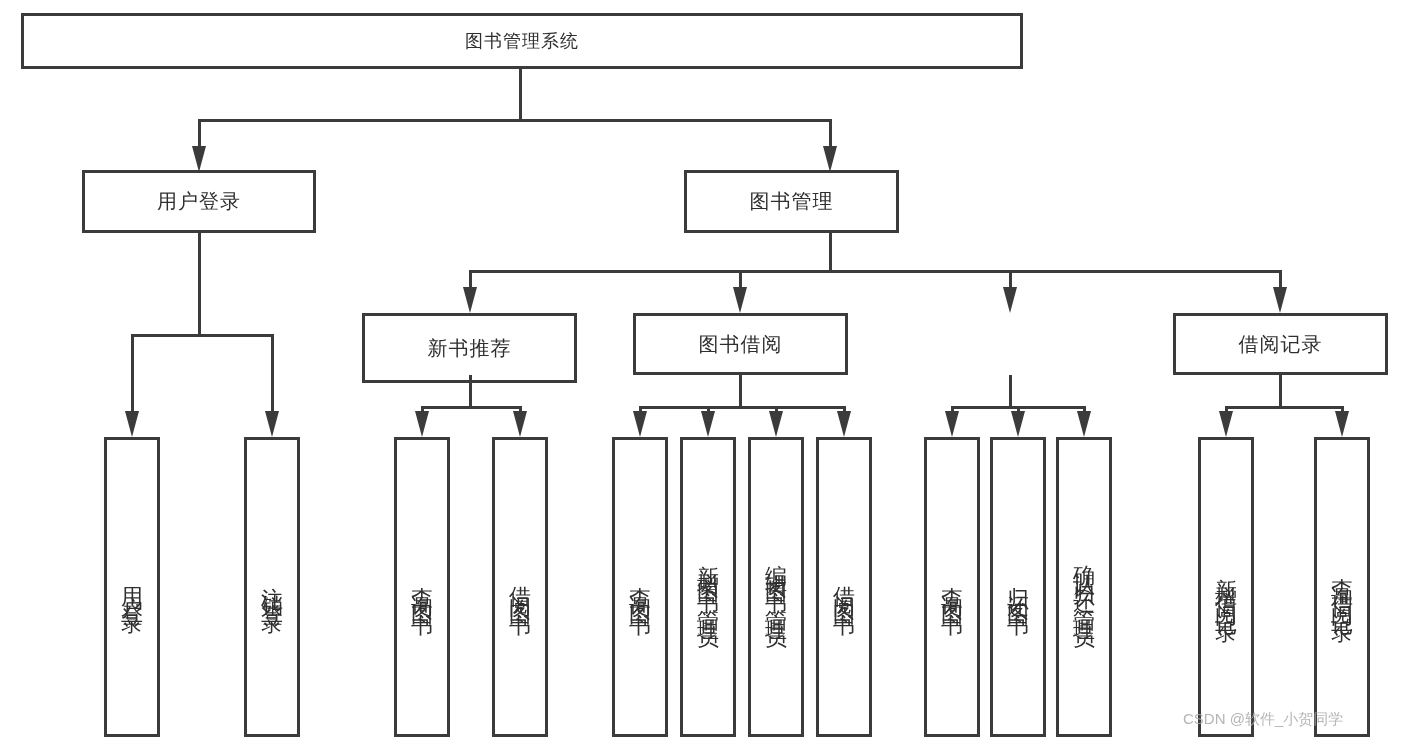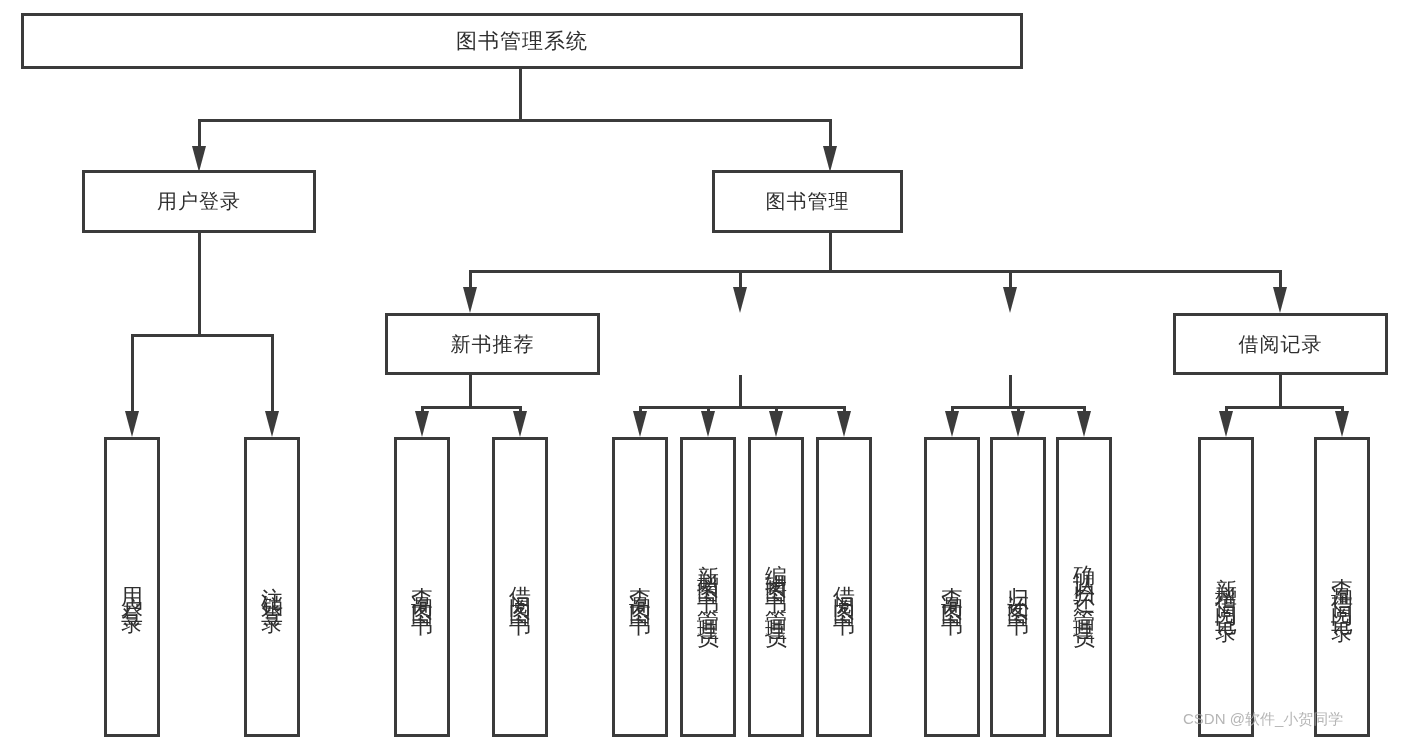--- a/index.html
+++ b/index.html
@@ -18,21 +18,21 @@
     overflow:hidden;
   }
   
   .hbox{
     position:absolute;
     border:3px solid var(--line);
     background:var(--background);
     display:flex;align-items:center;justify-content:center;
     color:var(--text);
   }
-  .hbox.root span{font-size:21px;letter-spacing:1px;}
+  .hbox.root span{font-size:18px;letter-spacing:1px;}
   .hbox span{font-size:20px;letter-spacing:1px;}
   .leaf{
     position:absolute;
     top:437px;width:56px;height:300px;
     border:3px solid var(--line);
     background:var(--background);
     display:flex;align-items:center;justify-content:center;
   }
   .leaf span{
     writing-mode:vertical-rl;
@@ -74,21 +74,21 @@
   <div class="vline" style="left:519px;top:69px;height:52px"></div>
   <div class="hline" style="left:198px;top:119px;width:633px"></div>
   <div class="vline" style="left:198px;top:119px;height:30px"></div>
   <div class="vline" style="left:829px;top:119px;height:30px"></div>
   <div class="arrow" style="left:192px;top:146px"></div>
   <div class="arrow" style="left:823px;top:146px"></div>
 
   <div class="hbox" style="left:82px;top:170px;width:234px;height:63px">
     <span>用户登录</span>
   </div>
-  <div class="hbox" style="left:712px;top:170px;width:191px;height:63px">
+  <div class="hbox" style="left:684px;top:170px;width:215px;height:63px">
     <span>图书管理</span>
   </div>
 
   <div class="vline" style="left:198px;top:233px;height:103px"></div>
   <div class="hline" style="left:131px;top:334px;width:141px"></div>
   <div class="vline" style="left:131px;top:334px;height:82px"></div>
   <div class="vline" style="left:271px;top:334px;height:82px"></div>
   <div class="arrow" style="left:125px;top:411px"></div>
   <div class="arrow" style="left:265px;top:411px"></div>
 
@@ -96,22 +96,25 @@
   <div class="hline" style="left:469px;top:270px;width:812px"></div>
   <div class="vline" style="left:469px;top:270px;height:22px"></div>
   <div class="vline" style="left:739px;top:270px;height:22px"></div>
   <div class="vline" style="left:1009px;top:270px;height:22px"></div>
   <div class="vline" style="left:1279px;top:270px;height:22px"></div>
   <div class="arrow" style="left:463px;top:287px"></div>
   <div class="arrow" style="left:733px;top:287px"></div>
   <div class="arrow" style="left:1003px;top:287px"></div>
   <div class="arrow" style="left:1273px;top:287px"></div>
 
-  <div class="hbox" style="left:385px;top:313px;width:215px;height:62px">
+  <div class="hbox" style="left:362px;top:313px;width:215px;height:70px">
     <span>新书推荐</span>
+  </div>
+  <div class="hbox" style="left:633px;top:313px;width:215px;height:62px">
+    <span>图书借阅</span>
   </div>
   <div class="hbox" style="left:1173px;top:313px;width:215px;height:62px">
     <span>借阅记录</span>
   </div>
 
   <div class="vline" style="left:469px;top:375px;height:33px"></div>
   <div class="hline" style="left:421px;top:406px;width:100px"></div>
   <div class="vline" style="left:421px;top:406px;height:10px"></div>
   <div class="vline" style="left:519px;top:406px;height:10px"></div>
   <div class="arrow" style="left:415px;top:411px"></div>

